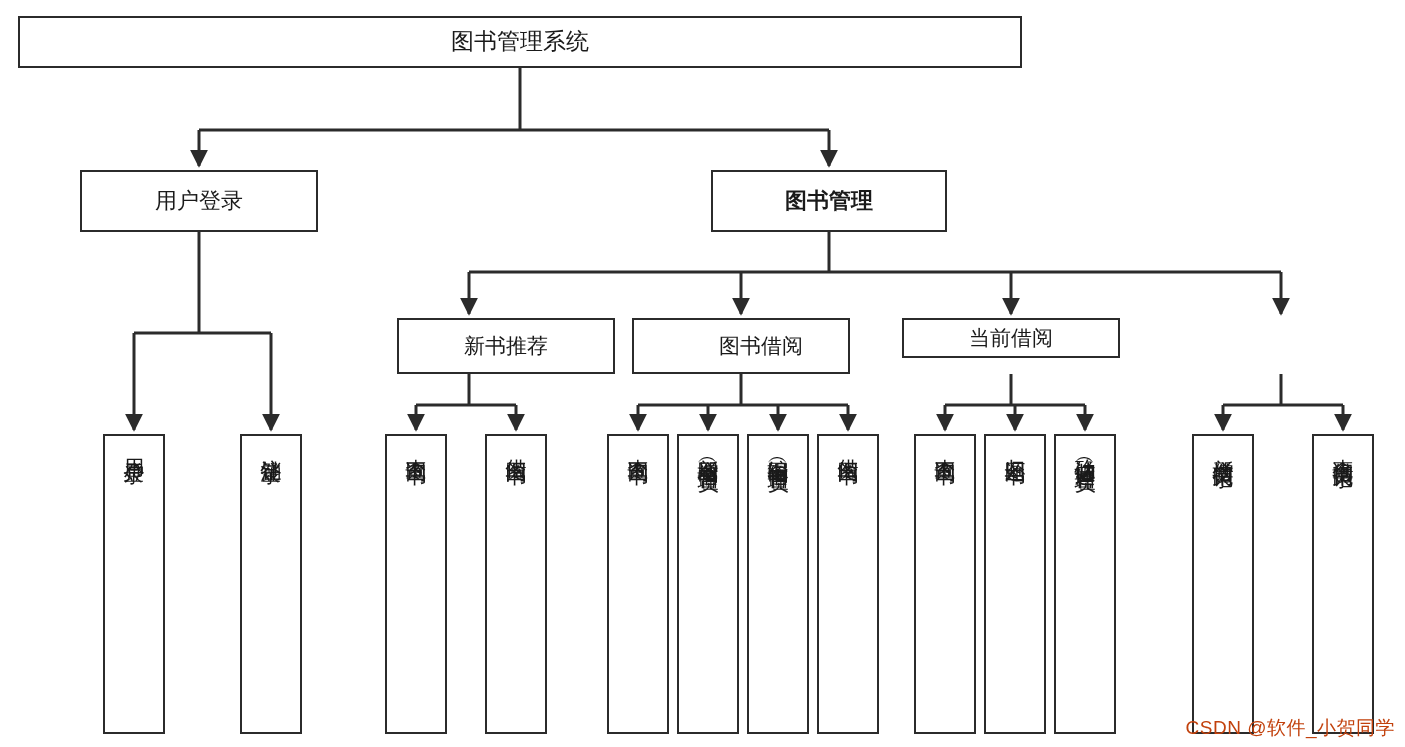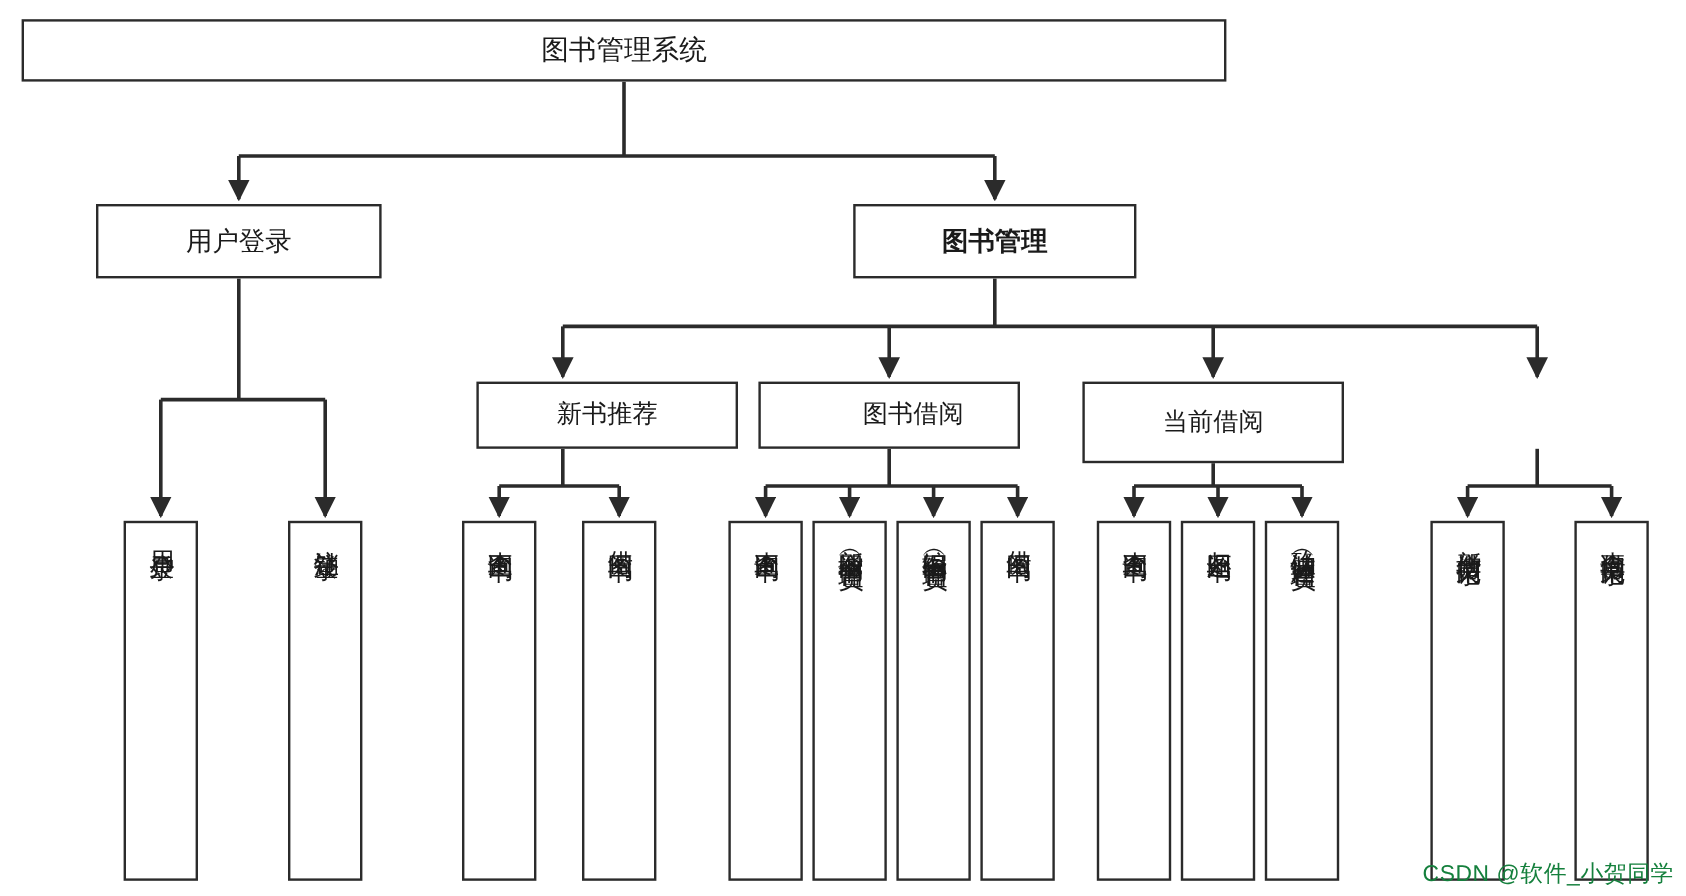--- a/index.html
+++ b/index.html
@@ -61,21 +61,21 @@
   }
   .htext {
     line-height: 1.1;
     white-space: nowrap;
   }
   #watermark {
     position: absolute;
     right: 10px;
     bottom: 6px;
     font-size: 19px;
-    color: #15803d;
+    color: #c2410c;
     white-space: nowrap;
     letter-spacing: 0.5px;
   }
 </style>
 </head>
 <body>
 
 <div id="diagram-root">
 
   <svg id="edge-layer" viewBox="0 0 1405 747" width="1405" height="747" xmlns="http://www.w3.org/2000/svg">
@@ -138,21 +138,21 @@
   <div class="node level-1" style="left: 711px; top: 170px; width: 236px; height: 62px; font-weight: bold;">
     <span class="htext">图书管理</span>
   </div>
 
   <div class="node level-2" style="left: 360px; top: 318px; width: 218px; height: 56px; margin-left: 37px;">
     <span class="htext">新书推荐</span>
   </div>
   <div class="node level-2" style="left: 632px; top: 318px; width: 218px; height: 56px; padding-left: 40px;">
     <span class="htext">图书借阅</span>
   </div>
-  <div class="node level-2" style="left: 902px; top: 318px; width: 218px; height: 68px;">
+  <div class="node level-2" style="left: 902px; top: 318px; width: 218px; height: 40px;">
     <span class="htext">当前借阅</span>
   </div>
 
   <div class="node leaf" style="left: 103px; top: 434px; width: 62px; height: 300px;">
     <span class="vtext">用户登录</span>
   </div>
   <div class="node leaf" style="left: 240px; top: 434px; width: 62px; height: 300px;">
     <span class="vtext">注销登录</span>
   </div>
   <div class="node leaf" style="left: 385px; top: 434px; width: 62px; height: 300px;">

